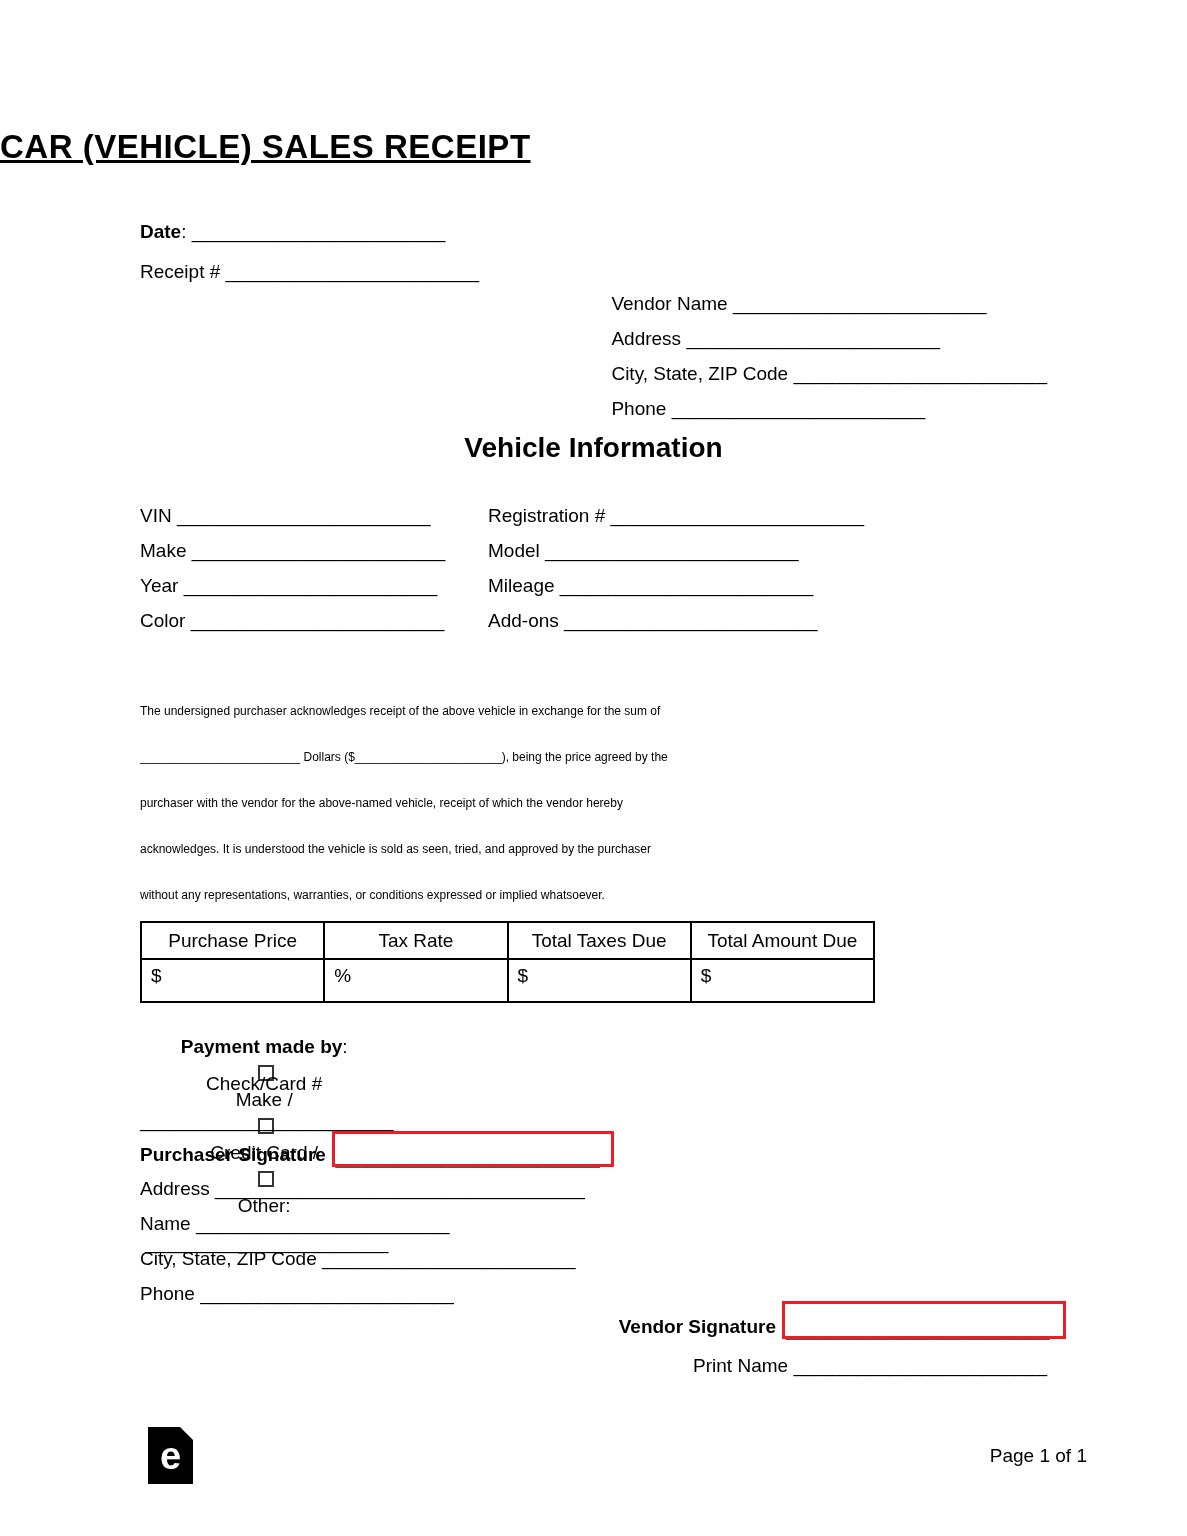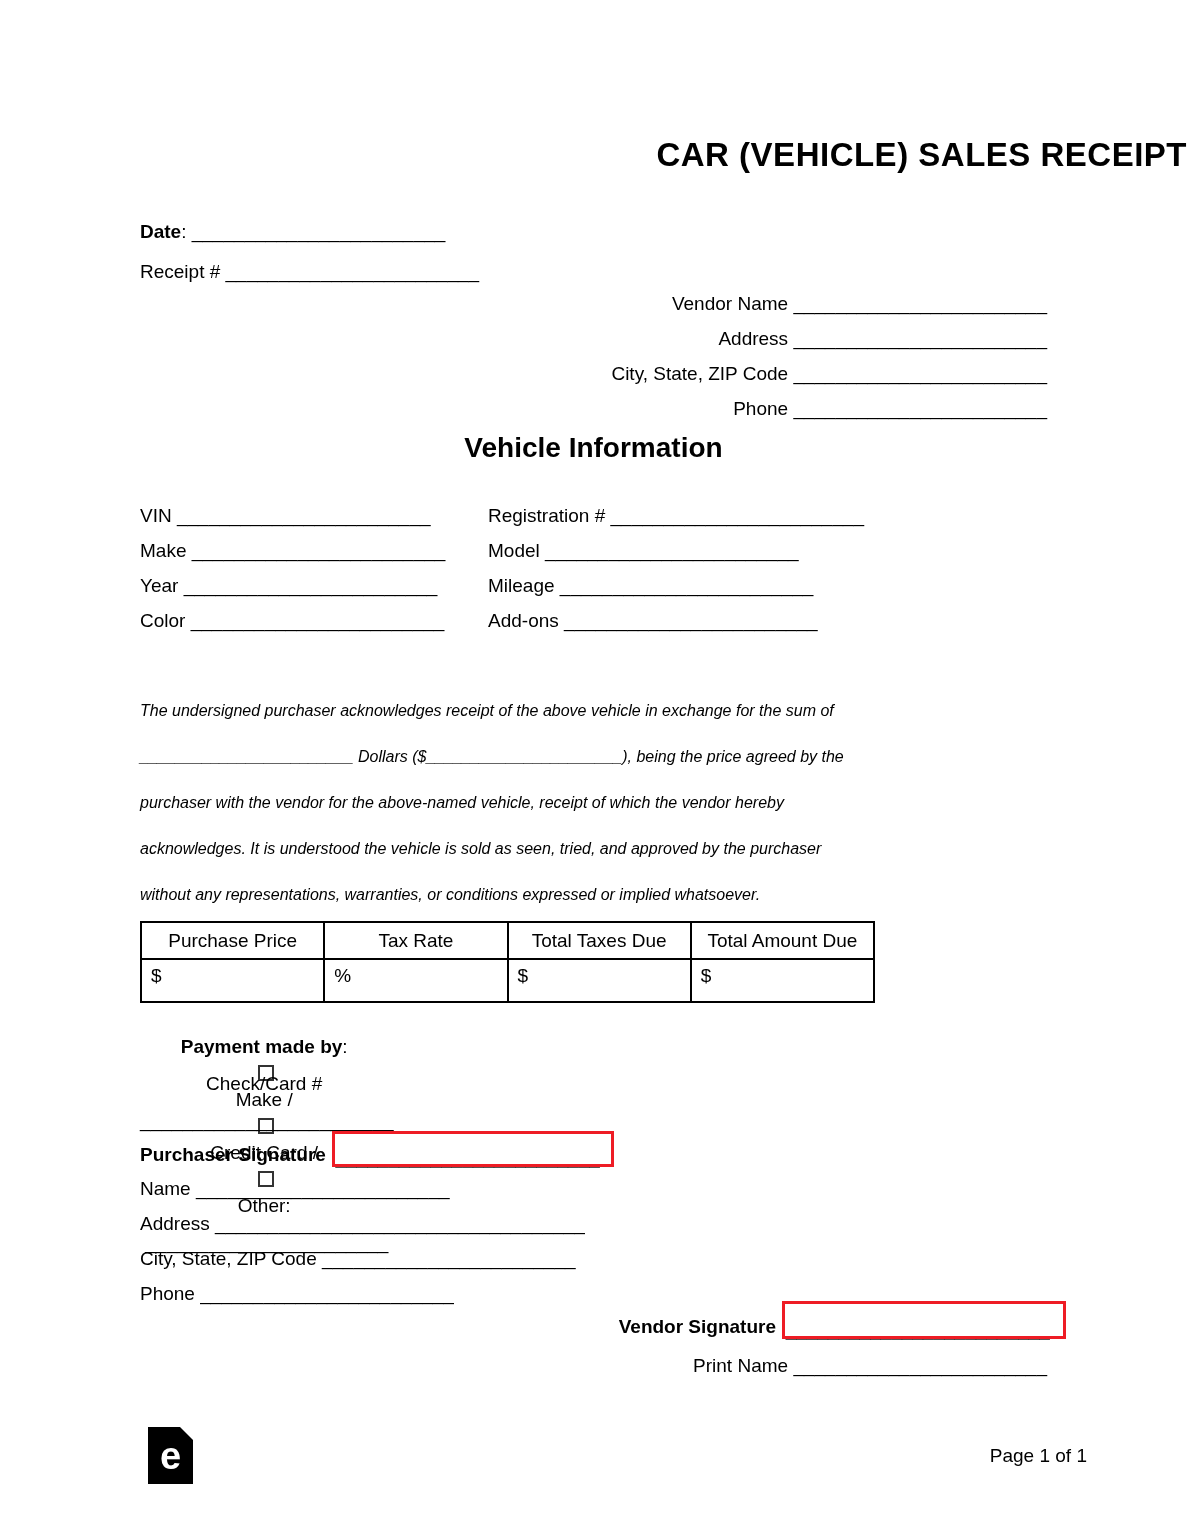--- a/index.html
+++ b/index.html
@@ -9,38 +9,39 @@
     background:#ffffff;
     font-family:"Liberation Sans","DejaVu Sans",sans-serif;
     color:#000;
     overflow:hidden;
   }
   .abs{position:absolute;}
   .bold{font-weight:bold;}
   .fs-body{font-size:19px;}
   .nowrap{white-space:pre;}
   .doc-title{
-    left:0;right:0;top:136px;
-    text-align:right;
+    left:0;right:0;top:128px;
+    text-align:left;
     font-size:33px;font-weight:bold;
     letter-spacing:.5px;
+    text-decoration:underline;
   }
   .section-title{
     left:0;right:0;top:432px;
     text-align:center;
     font-size:28px;font-weight:bold;
   }
   .hdr-block{left:140px;top:212px;}
   .hdr-block .line{height:40px;line-height:40px;}
-  .vendor-block{right:140px;top:286px;text-align:right;}
+  .vendor-block{right:140px;top:286px;text-align:left;}
   .vendor-block .line{height:35px;line-height:35px;}
   .veh-col-left{left:140px;top:498px;}
   .veh-col-right{left:488px;top:498px;}
   .veh-col-left .line,.veh-col-right .line{height:35px;line-height:35px;}
-  .para{left:140px;top:688px;font-size:16px;font-style:italic;}
+  .para{left:140px;top:688px;font-size:12px;}
   .para .pline{height:46px;line-height:46px;white-space:pre;}
   table.price{
     position:absolute;left:140px;top:921px;
     width:735px;border-collapse:collapse;
     font-size:19px;table-layout:fixed;padding-left:19px;
   }
   table.price th,table.price td{
     border:2px solid #000;
     width:25%;
   }
@@ -163,22 +164,22 @@
   </div>
 
   <div class="abs sig-row purch-sig-row">
     <span class="sig-label">Purchaser Signature</span>
     <span class="sig-box">
         <span class="blank">_________________________</span>
       </span>
   </div>
 
   <div class="abs purch-block fs-body">
+    <div class="line nowrap"><span>Address </span><span>___________________________________</span></div>
     <div class="line nowrap"><span>Name </span><span>________________________</span></div>
-    <div class="line nowrap"><span>Address </span><span>___________________________________</span></div>
     <div class="line nowrap"><span>City, State, ZIP Code </span><span>________________________</span></div>
     <div class="line nowrap"><span>Phone </span><span>________________________</span></div>
   </div>
 
   <div class="abs sig-row vendor-sig-row">
     <span class="sig-label">Vendor Signature</span>
     <span class="sig-box">
         <span class="blank">_________________________</span>
       </span>
   </div>

